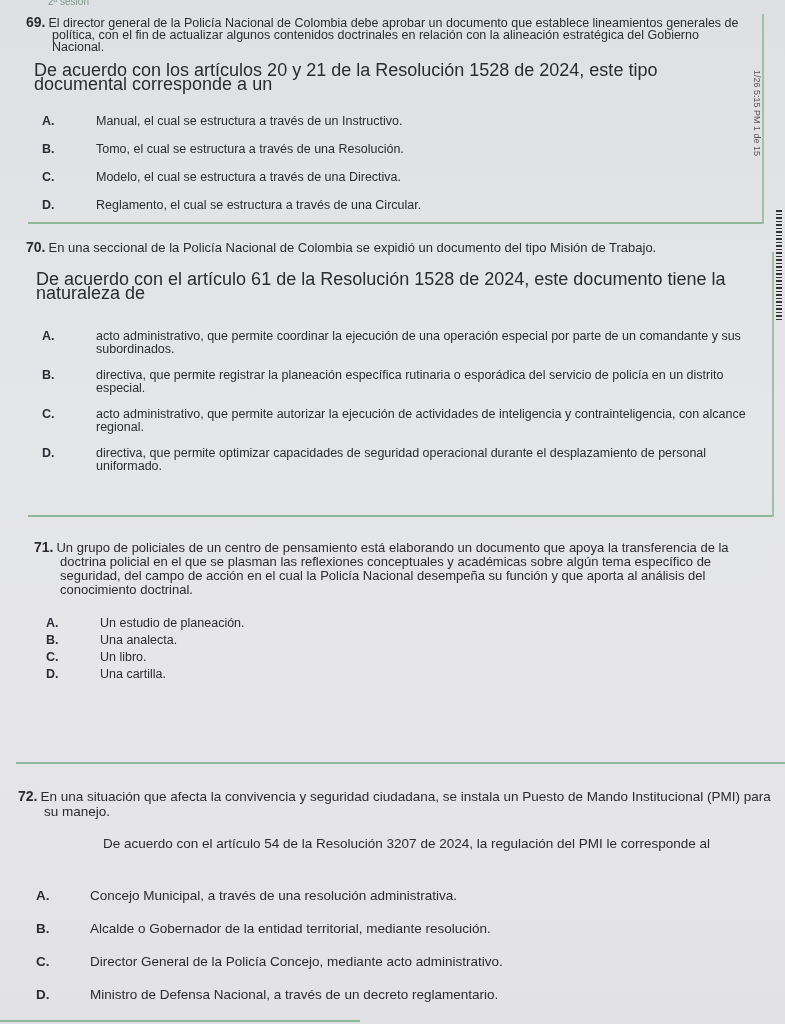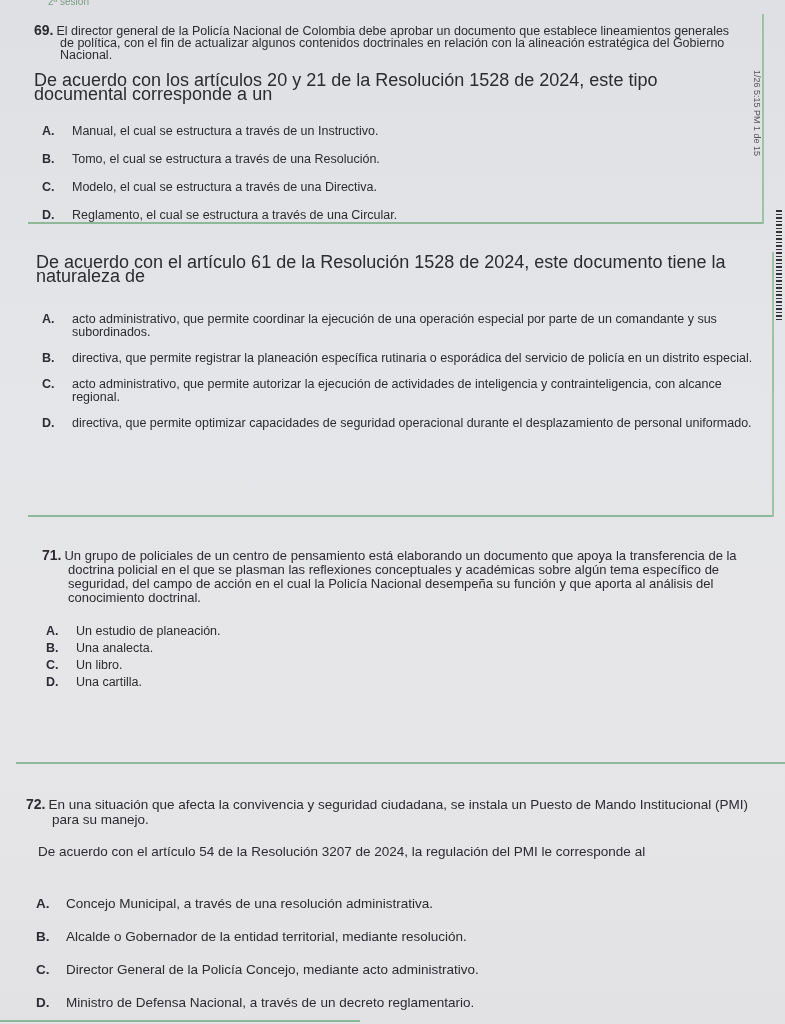--- a/index.html
+++ b/index.html
@@ -5,28 +5,28 @@
   html, body { margin: 0; padding: 0; }
   body {
     width: 785px; height: 1024px; overflow: hidden; position: relative;
     background: linear-gradient(180deg, #dfe0e4 0%, #e4e5e8 35%, #e6e6e8 70%, #e2e2e4 100%);
     font-family: "Liberation Sans", sans-serif;
     color: #2b2b30;
   }
   .page { position: absolute; left: 0; top: 0; width: 785px; height: 816px; }
   .session { position: absolute; left: 48px; top: -4px; font-size: 10px; color: #7a9a80; }
   .q { position: absolute; left: 22px; right: 22px; }
-  .qtext { font-size: 13px; line-height: 13px; margin: 12px; }
+  .qtext { font-size: 13px; line-height: 13px; margin: 4px; }
   .qnum { font-weight: bold; font-size: 14px; margin-right: 3px; }
   .indent { padding-left: 26px; text-indent: -26px; }
   .prompt { font-size: 18px; line-height: 14px; margin-left: 14px; }
   .opts { margin-left: 20px; }
   .opt { display: flex; font-size: 12.5px; line-height: 13px; }
   .opt .letter { font-weight: bold; width: 30px; flex-shrink: 0; color: #2c2c34; }
-  .opt .otext { flex: 1; }
+  .opt .otext { flex: 1; margin-left: 24px; }
   .rule { position: absolute; height: 2px; background: #8fb79a; }
   .vrule { position: absolute; width: 2px; background: #9cc3a6; }
   .side-text { position: absolute; left: 762px; top: 70px; font-size: 9px; color: #555; transform: rotate(90deg); transform-origin: left top; white-space: nowrap; }
   .barcode { position: absolute; left: 776px; top: 210px; width: 6px; height: 110px;
     background: repeating-linear-gradient(180deg, #333 0 2px, transparent 2px 4px, #333 4px 5px, transparent 5px 7px); }
 </style>
 </head>
 <body>
 
 <div class="page">
@@ -53,20 +53,23 @@
       <div class="opt">
           <span class="letter">D.</span>
           <span class="otext">Reglamento, el cual se estructura a través de una Circular.</span>
         </div>
     </div>
   </div>
   <div class="rule" style="left:28px; width:735px; top:222px;"></div>
   <div class="vrule" style="left:762px; top:14px; height:210px;"></div>
 
   <div class="q" style="top:237px; left:22px; right:22px;">
+    <p class="qtext">
+      <span class="qnum">70.</span><span>En una seccional de la Policía Nacional de Colombia se expidió un documento del tipo Misión de Trabajo.</span>
+    </p>
     <p class="prompt" style="">De acuerdo con el artículo 61 de la Resolución 1528 de 2024, este documento tiene la naturaleza de</p>
     <div class="opts" style="margin-top:30px;">
       <div class="opt" style="margin-bottom:13px;">
           <span class="letter">A.</span>
           <span class="otext">acto administrativo, que permite coordinar la ejecución de una operación especial por parte de un comandante y sus subordinados.</span>
         </div>
       <div class="opt" style="margin-bottom:13px;">
           <span class="letter">B.</span>
           <span class="otext">directiva, que permite registrar la planeación específica rutinaria o esporádica del servicio de policía en un distrito especial.</span>
         </div>
@@ -105,21 +108,21 @@
           <span class="otext">Una cartilla.</span>
         </div>
     </div>
   </div>
   <div class="rule" style="left:16px; width:769px; top:762px;"></div>
 
   <div class="q" style="top:785px; left:14px; right:10px;">
     <p class="qtext indent" style="font-size:13.5px; line-height:15px;">
       <span class="qnum">72.</span><span>En una situación que afecta la convivencia y seguridad ciudadana, se instala un Puesto de Mando Institucional (PMI) para su manejo.</span>
     </p>
-    <p class="prompt" style="margin-top:18px; margin-left:24px; font-size:13.5px;">De acuerdo con el artículo 54 de la Resolución 3207 de 2024, la regulación del PMI le corresponde al</p>
+    <p class="prompt" style="margin-top:18px; margin-left:24px; font-size:13.5px;text-align:center;">De acuerdo con el artículo 54 de la Resolución 3207 de 2024, la regulación del PMI le corresponde al</p>
     <div class="opts" style="margin-top:38px; margin-left:22px;">
       <div class="opt" style="margin-bottom:20px; font-size:13.5px;">
           <span class="letter">A.</span>
           <span class="otext">Concejo Municipal, a través de una resolución administrativa.</span>
         </div>
       <div class="opt" style="margin-bottom:20px; font-size:13.5px;">
           <span class="letter">B.</span>
           <span class="otext">Alcalde o Gobernador de la entidad territorial, mediante resolución.</span>
         </div>
       <div class="opt" style="margin-bottom:20px; font-size:13.5px;">

